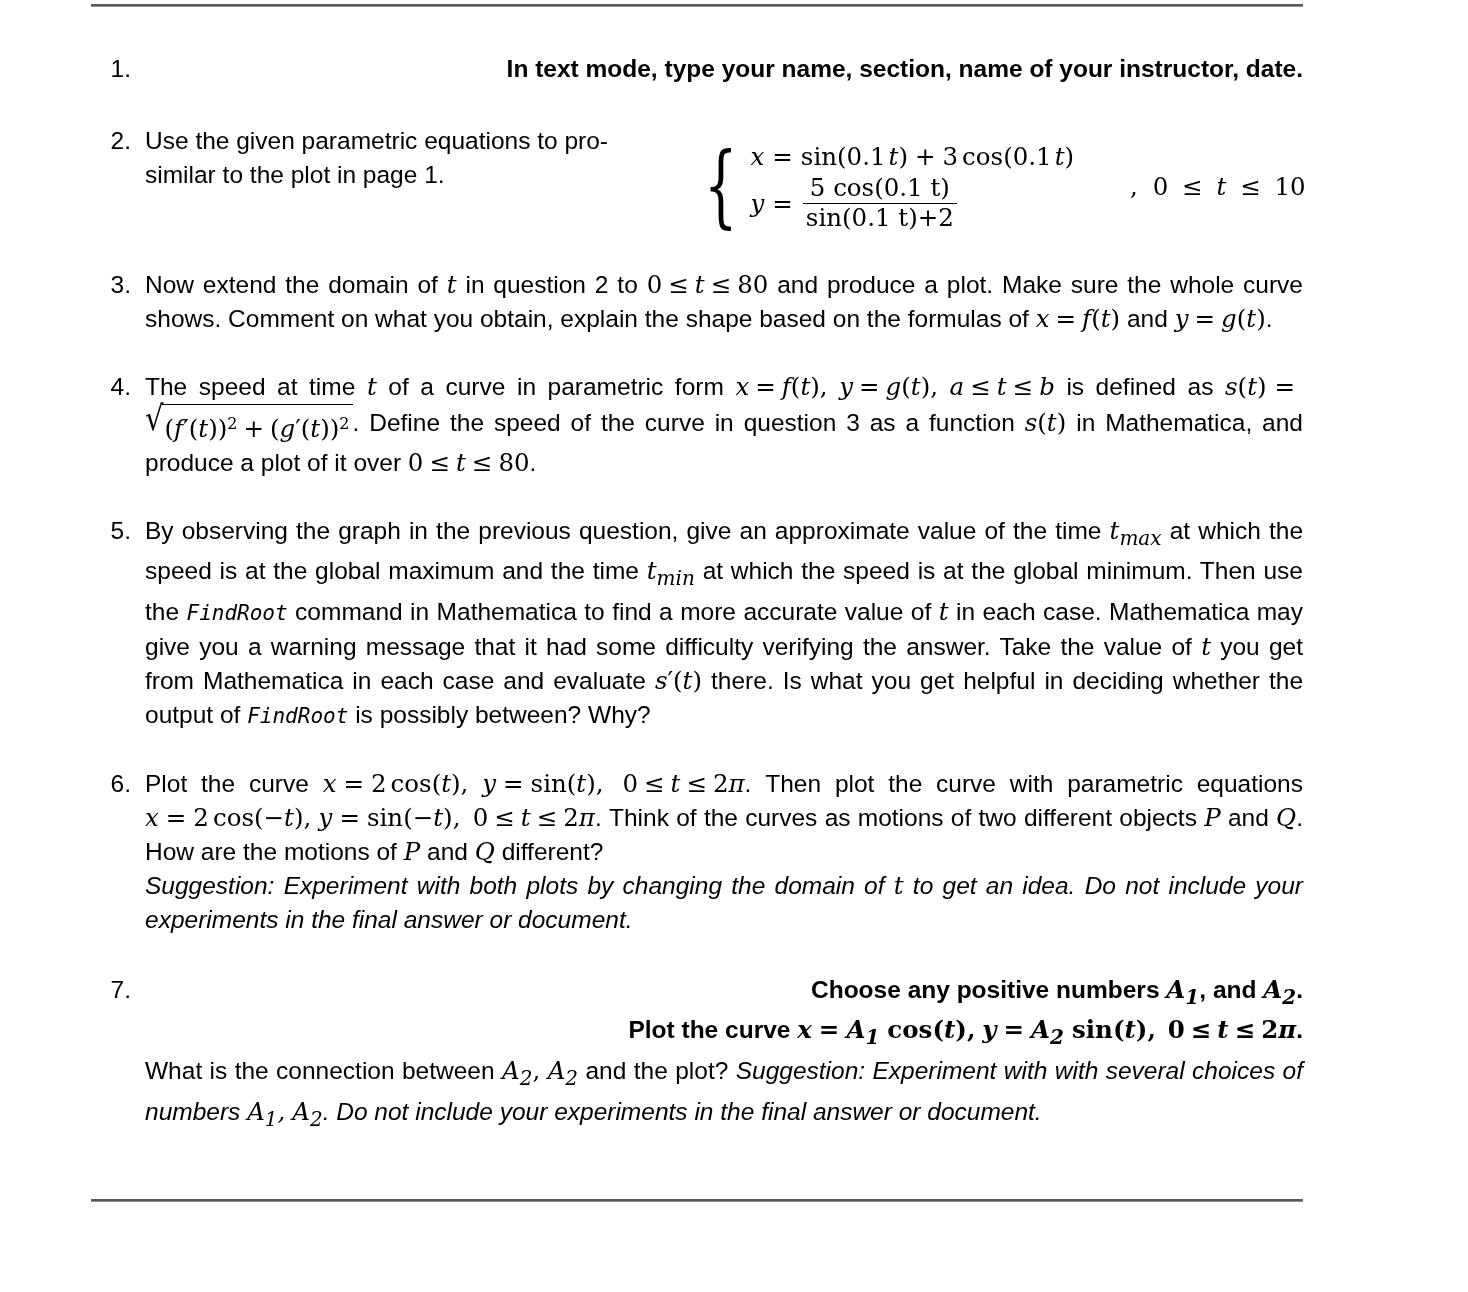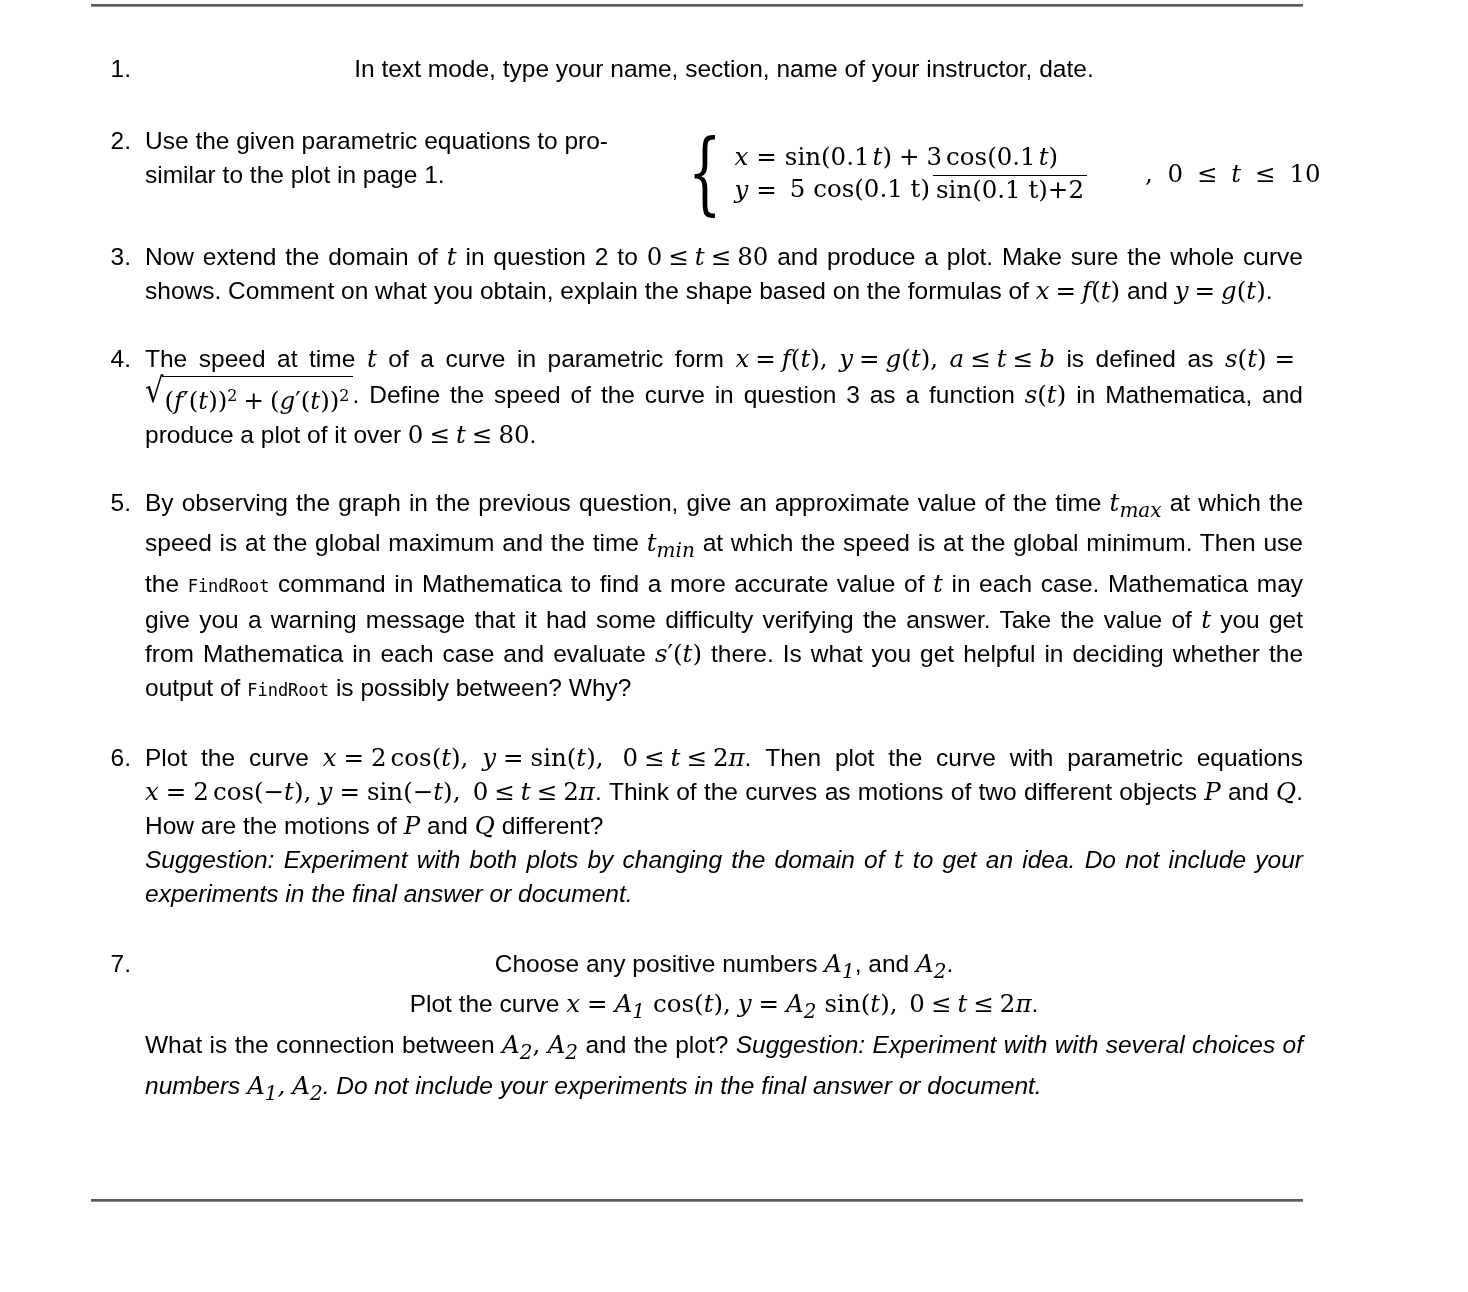--- a/index.html
+++ b/index.html
@@ -64,21 +64,21 @@
   }
 
   .body {
     font-size: 24.5px;
     line-height: 34px;
     text-align: justify;
     text-justify: inter-word;
     font-family: "Liberation Sans", sans-serif;
   }
 
-  .body.nojust { text-align: center; }
+  .body.nojust { text-align: right; font-weight: bold; }
 
   
   .m {
     font-family: "DejaVu Serif", "Liberation Serif", serif;
     font-style: italic;
     font-size: 24.5px;
   }
   .mr {
     font-family: "DejaVu Serif", "Liberation Serif", serif;
     font-style: normal;
@@ -96,35 +96,37 @@
     vertical-align: -0.28em;
   }
   .sup {
     font-family: "DejaVu Serif", "Liberation Serif", serif;
     font-style: normal;
     font-size: 16px;
     vertical-align: 0.48em;
   }
   .tt {
     font-family: "DejaVu Sans Mono", "Liberation Mono", monospace;
-    font-size: 17px;
+    font-size: 21px;
+    font-style: italic;
   }
   .it {
     font-style: italic;
   }
 
   
   #item-1 { margin-top: 52px; }
 
   
   #item-2 { margin-top: 38px; }
   .q2-row {
     display: flex;
     align-items: flex-start;
     margin-top: 12px;
+    gap: 16px;
   }
   .q2-text {
     width: 500px;
     flex: 0 0 500px;
     font-size: 24.5px;
     line-height: 34px;
     text-align: left;
   }
   .q2-eq {
     flex: 1 1 auto;
@@ -159,21 +161,21 @@
   .range {
     margin-left: 56px;
     white-space: nowrap;
     font-size: 24.5px;
     align-self: center;
   }
 
   
   .frac {
     display: inline-flex;
-    flex-direction: row;
+    flex-direction: column;
     align-items: center;
     vertical-align: middle;
     margin: 0 2px;
     font-size: 18px;
   }
   .frac .nume {
     padding: 0 3px 1px 3px;
     line-height: 1.1;
     white-space: nowrap;
   }

